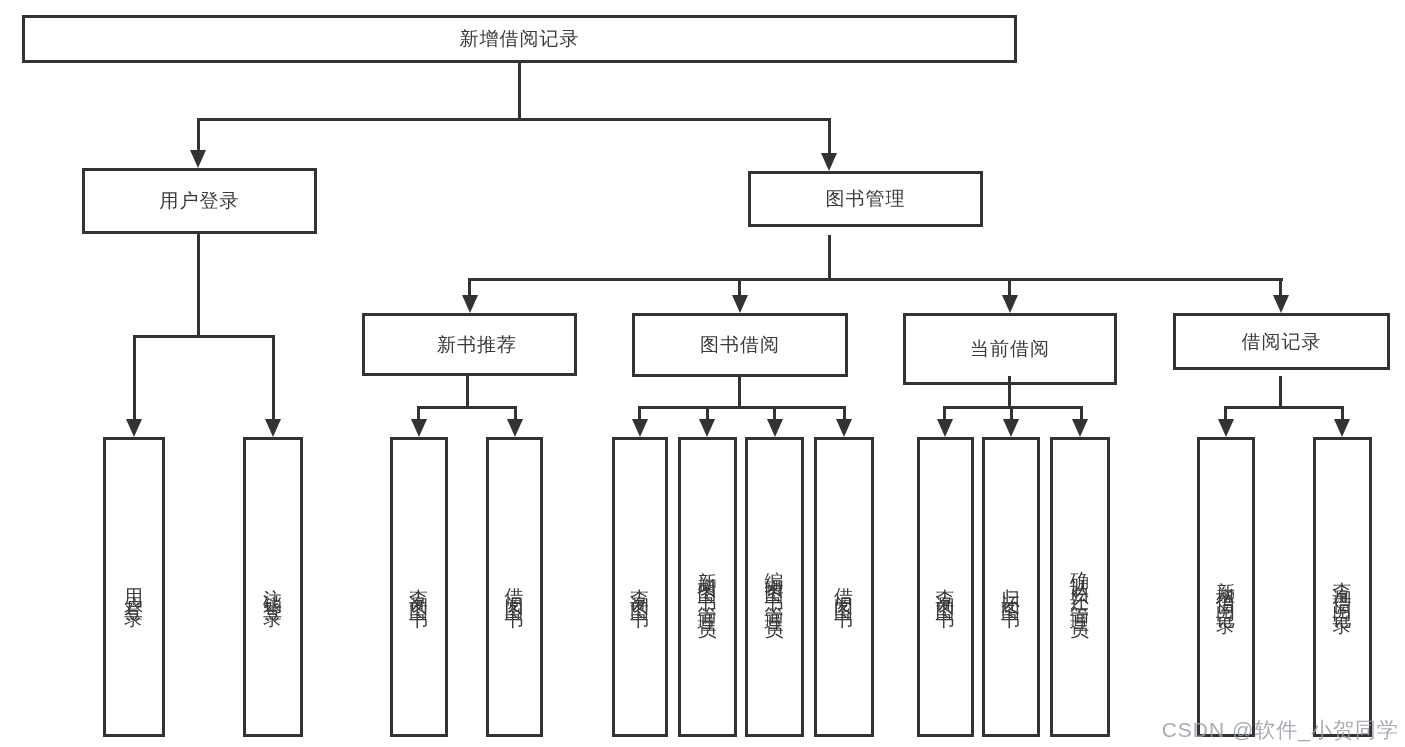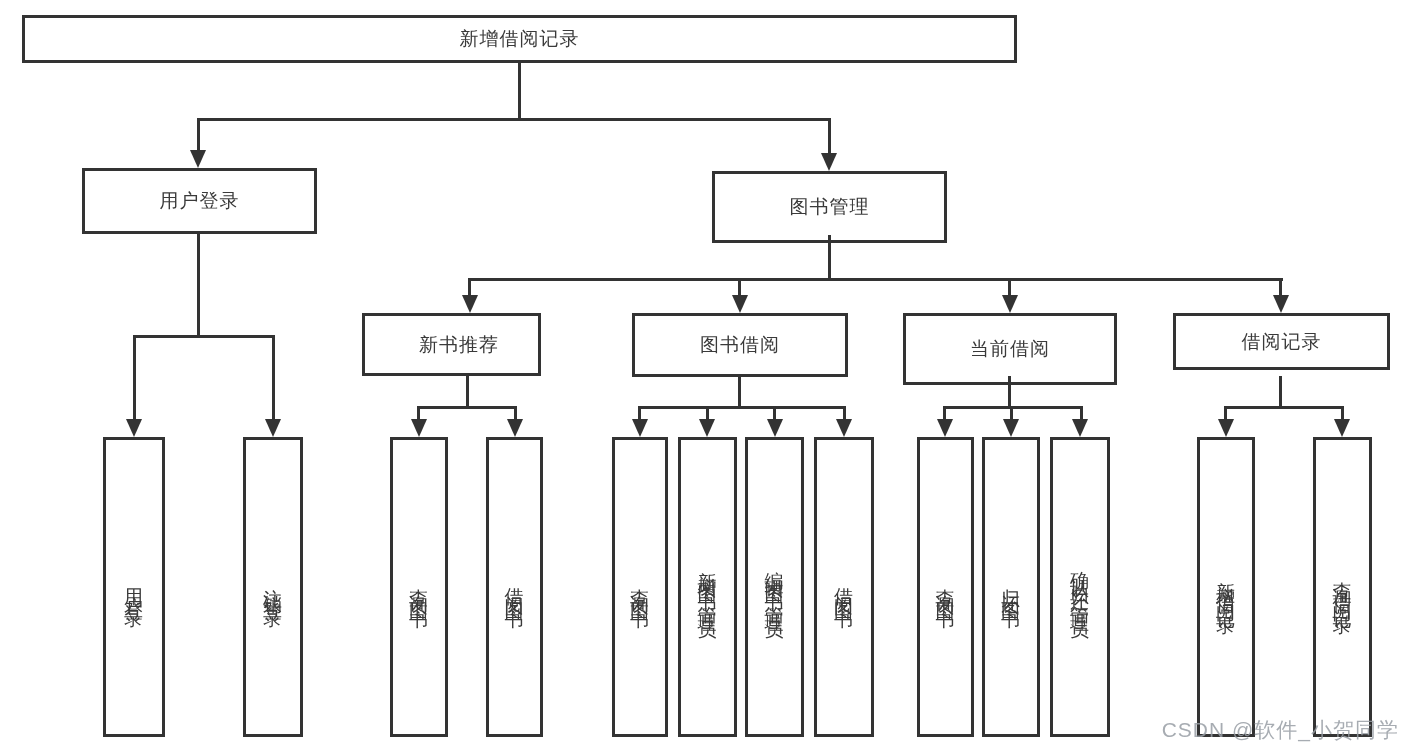--- a/index.html
+++ b/index.html
@@ -32,25 +32,25 @@
 
 <div class="canvas">
 
   <div class="node" style="left:22px;top:15px;width:995px;height:48px;">
     <span class="lbl">新增借阅记录</span>
   </div>
 
   <div class="node" style="left:82px;top:168px;width:235px;height:66px;">
     <span class="lbl">用户登录</span>
   </div>
-  <div class="node" style="left:712px;top:171px;width:235px;height:72px;">
+  <div class="node" style="left:748px;top:171px;width:235px;height:56px;">
     <span class="lbl">图书管理</span>
   </div>
 
-  <div class="node" style="left:362px;top:313px;width:179px;height:63px;padding-left:15px;">
+  <div class="node" style="left:362px;top:313px;width:215px;height:63px;padding-left:15px;">
     <span class="lbl">新书推荐</span>
   </div>
   <div class="node" style="left:632px;top:313px;width:216px;height:64px;">
     <span class="lbl">图书借阅</span>
   </div>
   <div class="node" style="left:903px;top:313px;width:214px;height:72px;">
     <span class="lbl">当前借阅</span>
   </div>
   <div class="node" style="left:1173px;top:313px;width:217px;height:57px;">
     <span class="lbl">借阅记录</span>

